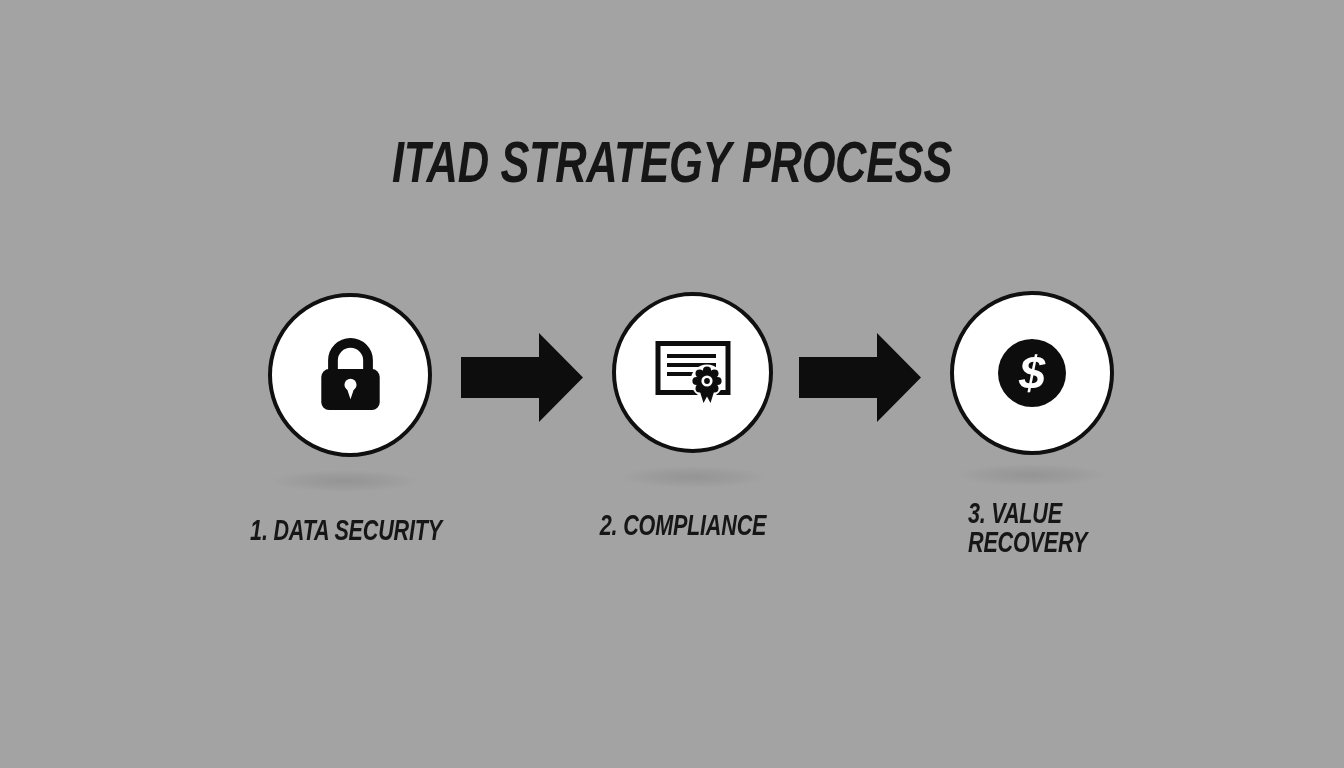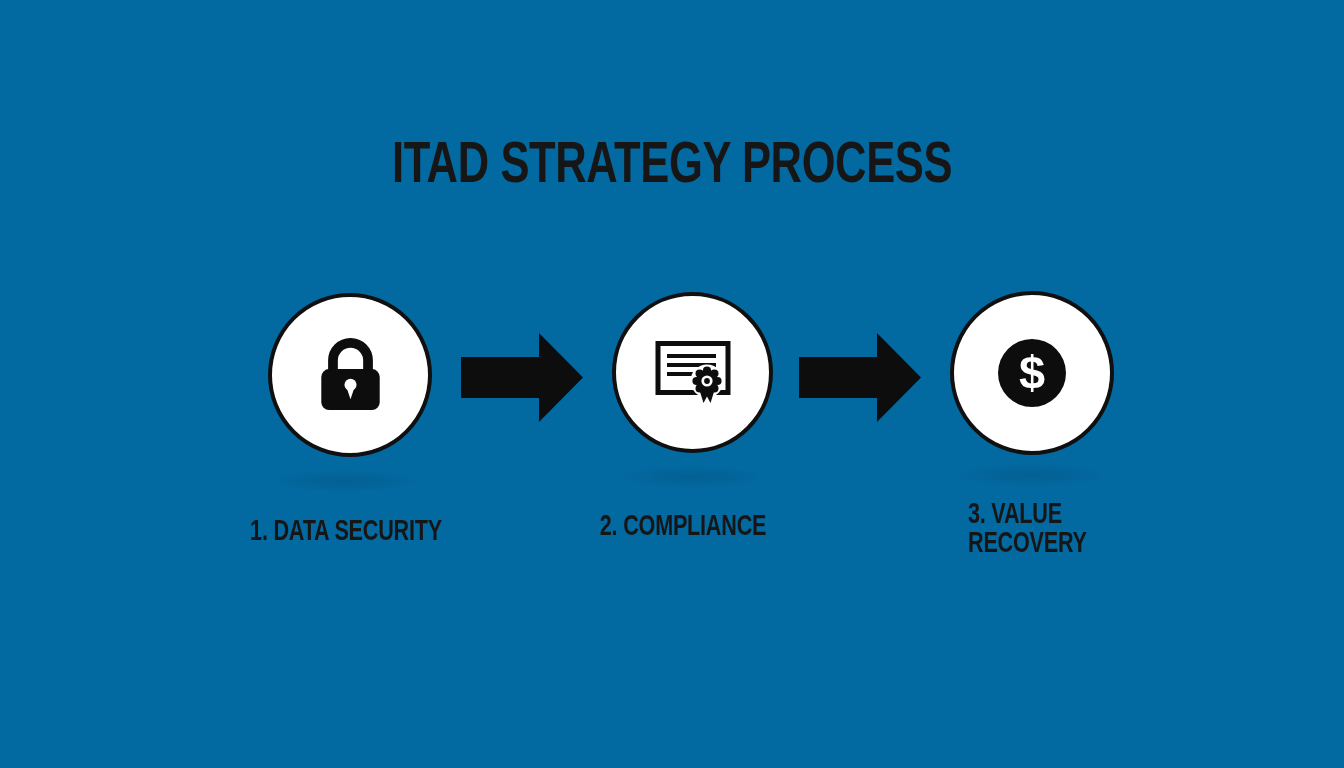--- a/index.html
+++ b/index.html
@@ -1,19 +1,19 @@
 <!DOCTYPE html>
 <html><head>
 <meta charset="utf-8">
 <style>
   * { margin: 0; padding: 0; box-sizing: border-box; }
   html, body { width: 1344px; height: 768px; background: #ffffff; overflow: hidden; }
   body { font-family: "Liberation Sans", sans-serif; position: relative; }
 
-  .canvas { position: absolute; inset: 0; background: #0369a1; }
+  .canvas { position: absolute; inset: 0; background: #a3a3a3; font-style: italic; }
 
   .diagram-title {
     position: absolute;
     left: 0; top: 128px;
     width: 1344px;
     text-align: center;
     font-size: 58px;
     font-weight: 700;
     letter-spacing: -0.5px;
     color: #161616;

